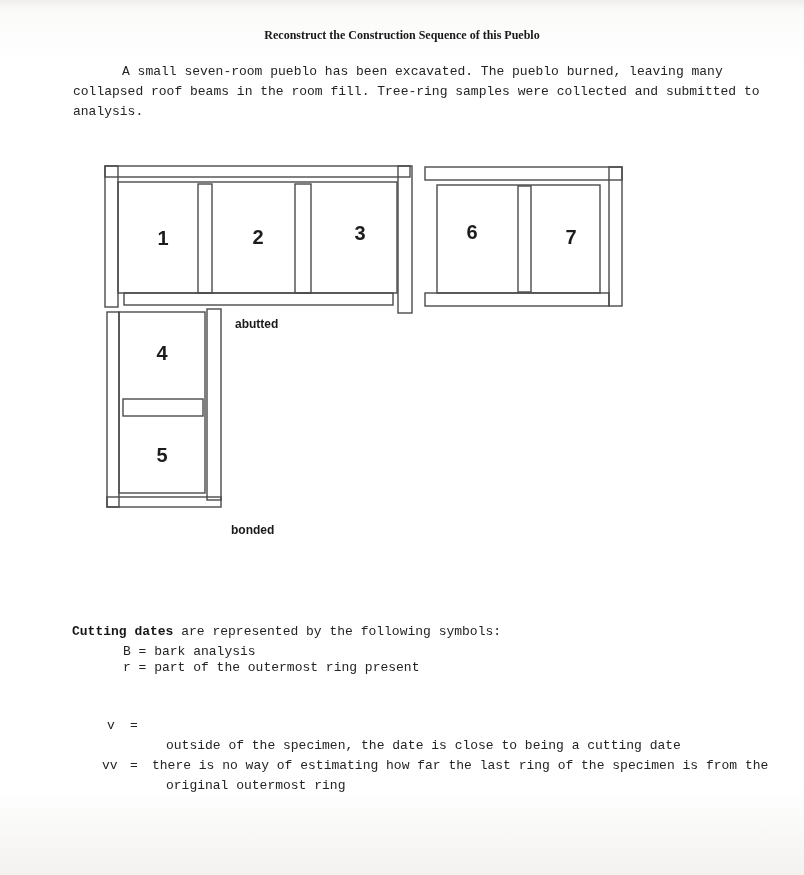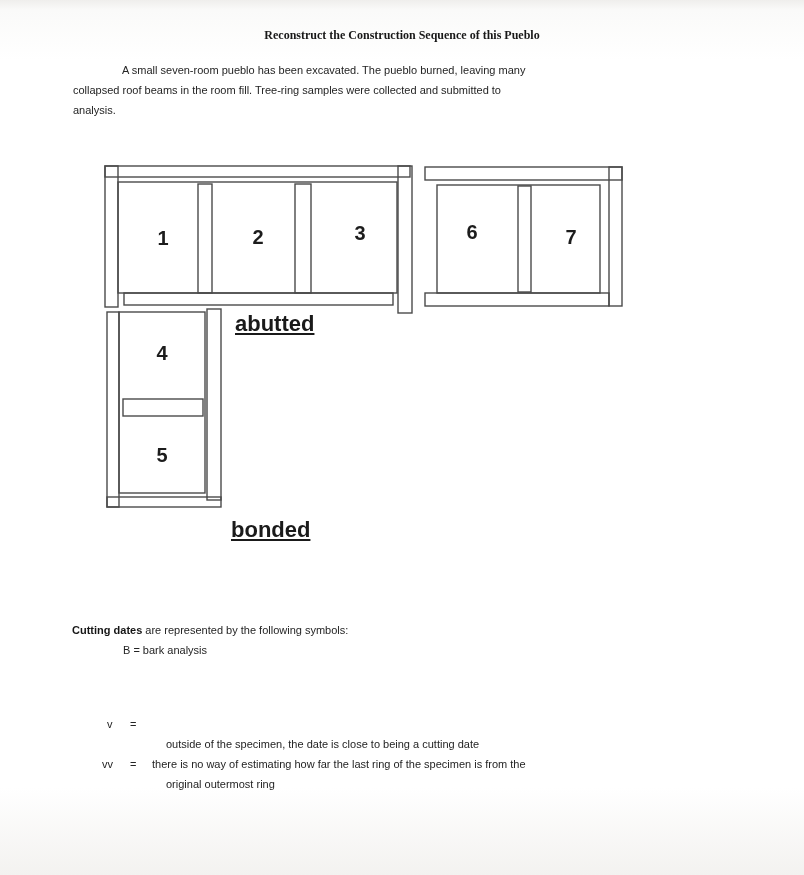--- a/index.html
+++ b/index.html
@@ -11,34 +11,34 @@
   .page{
     position:relative;width:804px;height:875px;overflow:hidden;
     background:linear-gradient(180deg,#efeeec 0px,#fafaf9 10px,#ffffff 60px,#ffffff 90%,#f3f2f0 100%);
     color:#222;
   }
   .title{
     position:absolute;top:28px;left:0;right:0;
     text-align:center;
     font-weight:bold;font-size:12px;color:#181818;
   }
-  .serif{font-family:Liberation Sans, sans-serif;font-size:11px;color:#242424;}
+  .serif{font-family:Liberation Mono, monospace;font-size:13px;color:#242424;}
   .t-line{position:absolute;white-space:nowrap;}
   .bold{font-weight:bold;color:#161616;}
   .diagram-layer{position:absolute;left:0;top:0;width:804px;height:875px;}
   .plan-svg{position:absolute;left:0;top:0;}
   .room-num{
     position:absolute;transform:translate(-50%,-50%);
     font-family:"Liberation Sans",sans-serif;font-weight:bold;
     font-size:20px;color:#1c1c1c;line-height:1;
   }
   .anno{
     position:absolute;
     font-family:"Liberation Sans",sans-serif;font-weight:bold;
-    font-size:22px;color:#1a1a1a;line-height:20px;white-space:nowrap;text-decoration:underline;
+    font-size:12px;color:#1a1a1a;line-height:20px;white-space:nowrap;
   }
 </style>
 </head>
 <body>
 
 <div class="page">
 
   <div class="title">Reconstruct the Construction Sequence of this Pueblo</div>
 
   <div class="serif t-line" style="left:122px;top:64px;">A small seven-room pueblo has been excavated. The pueblo burned, leaving many</div>
@@ -78,20 +78,21 @@
     <div class="room-num" style="left:571px;top:237px;">7</div>
 
     <div class="anno" style="left:235px;top:314px;">abutted</div>
     <div class="anno" style="left:231px;top:520px;text-align:right;">bonded</div>
   </div>
 
   <div class="serif t-line" style="left:72px;top:624px;">
     <span class="bold">Cutting dates</span><span> are represented by the following symbols:</span>
   </div>
   <div class="serif t-line" style="left:123px;top:644px;">B = bark analysis</div>
+  <div class="serif t-line" style="left:123px;top:660px;">r = part of the outermost ring present</div>
 
 
   <div class="serif t-line" style="left:107px;top:718px;">v</div>
   <div class="serif t-line" style="left:130px;top:718px;">=</div>
   <div class="serif t-line" style="left:166px;top:738px;">outside of the specimen, the date is close to being a cutting date</div>
 
   <div class="serif t-line" style="left:102px;top:758px;">vv</div>
   <div class="serif t-line" style="left:130px;top:758px;">=</div>
   <div class="serif t-line" style="left:152px;top:758px;">there is no way of estimating how far the last ring of the specimen is from the</div>
   <div class="serif t-line" style="left:166px;top:778px;">original outermost ring</div>

